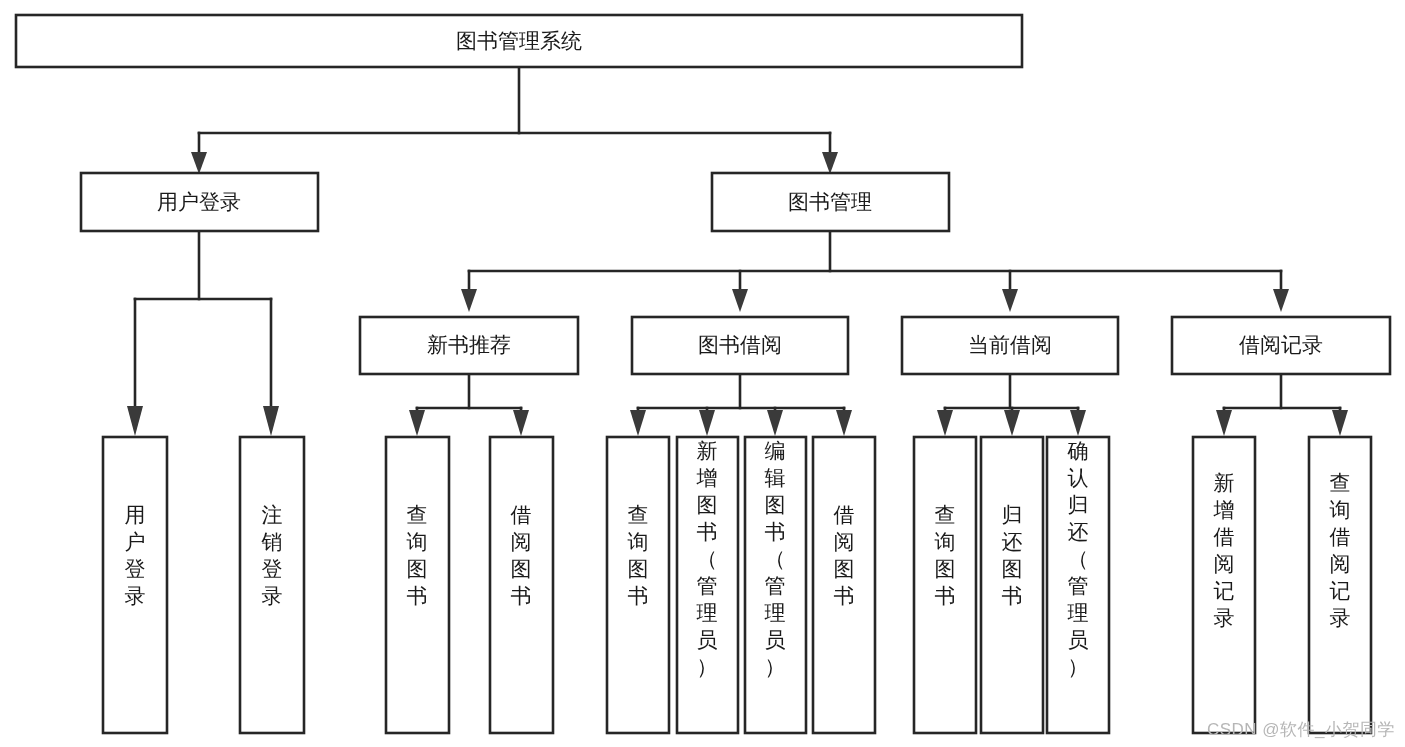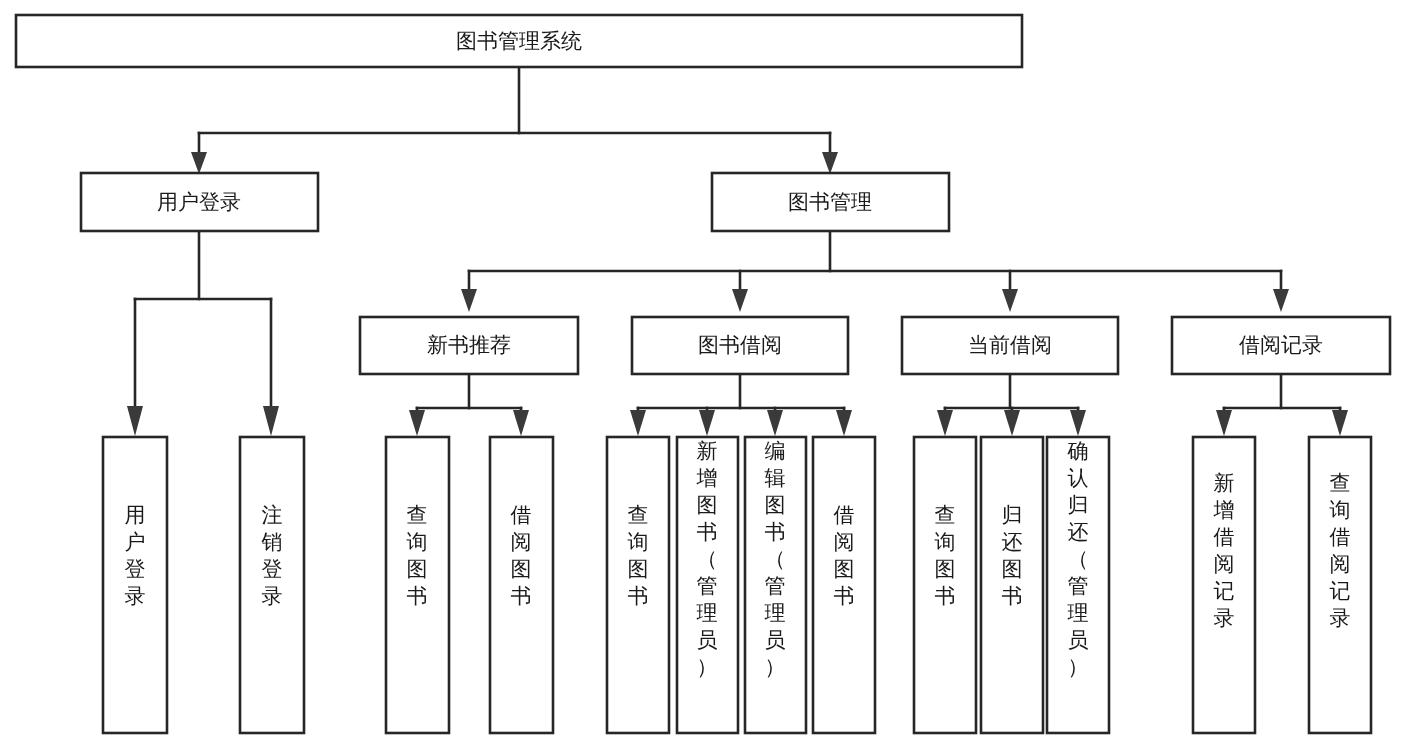--- a/index.html
+++ b/index.html
@@ -218,13 +218,14 @@
     <g>
       <rect class="node-box" x="1193" y="437" width="62" height="296"></rect>
       <text class="node-label-v vtext" x="1224" y="490"><tspan x="1224" y="490">新</tspan><tspan x="1224" y="517">增</tspan><tspan x="1224" y="544">借</tspan><tspan x="1224" y="571">阅</tspan><tspan x="1224" y="598">记</tspan><tspan x="1224" y="625">录</tspan></text>
     </g>
     <g>
       <rect class="node-box" x="1309" y="437" width="62" height="296"></rect>
       <text class="node-label-v vtext" x="1340" y="490"><tspan x="1340" y="490">查</tspan><tspan x="1340" y="517">询</tspan><tspan x="1340" y="544">借</tspan><tspan x="1340" y="571">阅</tspan><tspan x="1340" y="598">记</tspan><tspan x="1340" y="625">录</tspan></text>
     </g>
   </svg>
 
+  <div class="watermark">CSDN @软件_小贺同学</div>
 </div>
 
 </body></html>

